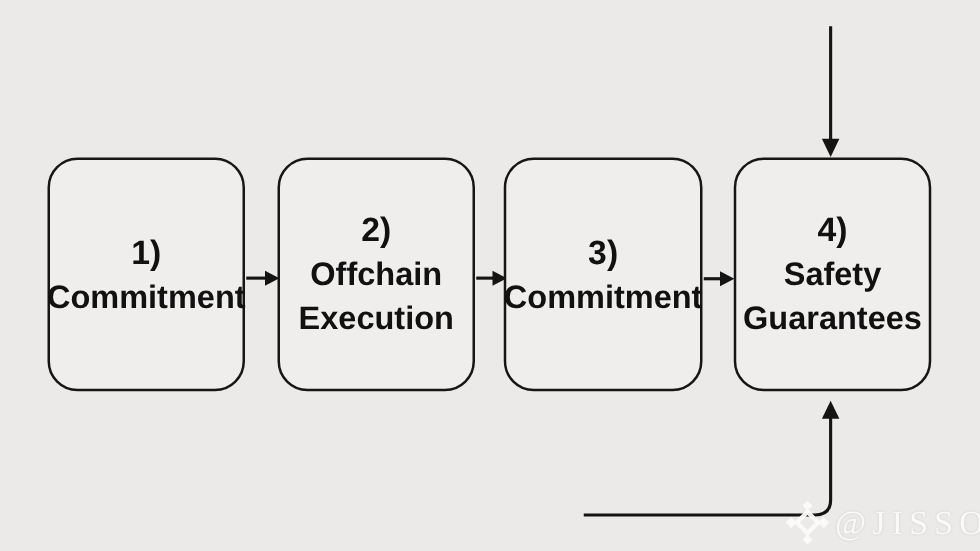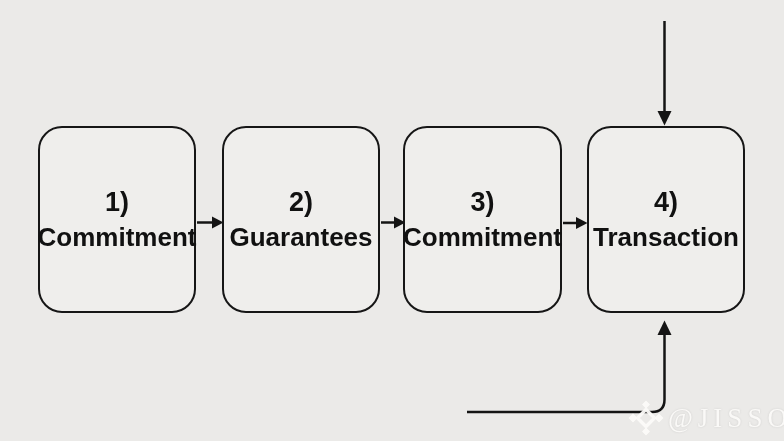--- a/index.html
+++ b/index.html
@@ -111,31 +111,33 @@
     </g>
   </svg>
 
   <div class="flow-box box-1">
     <div class="box-num">1)</div>
     <div class="box-line">Commitment</div>
   </div>
 
   <div class="flow-box box-2">
     <div class="box-num">2)</div>
-    <div class="box-line">Guarantees</div>
+    <div class="box-line">Offchain</div>
+    <div class="box-line">Execution</div>
   </div>
 
   <div class="flow-box box-3">
     <div class="box-num">3)</div>
     <div class="box-line">Commitment</div>
   </div>
 
   <div class="flow-box box-4">
     <div class="box-num">4)</div>
-    <div class="box-line">Transaction</div>
+    <div class="box-line">Safety</div>
+    <div class="box-line">Guarantees</div>
   </div>
 
   <div class="watermark">
     <svg class="wm-logo" width="40" height="40" viewBox="0 0 40 40">
       <g fill="none" stroke="rgba(252,251,249,0.95)" stroke-width="3.4">
         <path d="M 20 11.5 L 28.5 20 L 20 28.5 L 11.5 20 Z"></path>
       </g>
       <g fill="rgba(252,251,249,0.95)">
         <path d="M 7 15.5 L 11.5 20 L 7 24.5 L 2.5 20 Z"></path>
         <path d="M 33 15.5 L 37.5 20 L 33 24.5 L 28.5 20 Z"></path>

